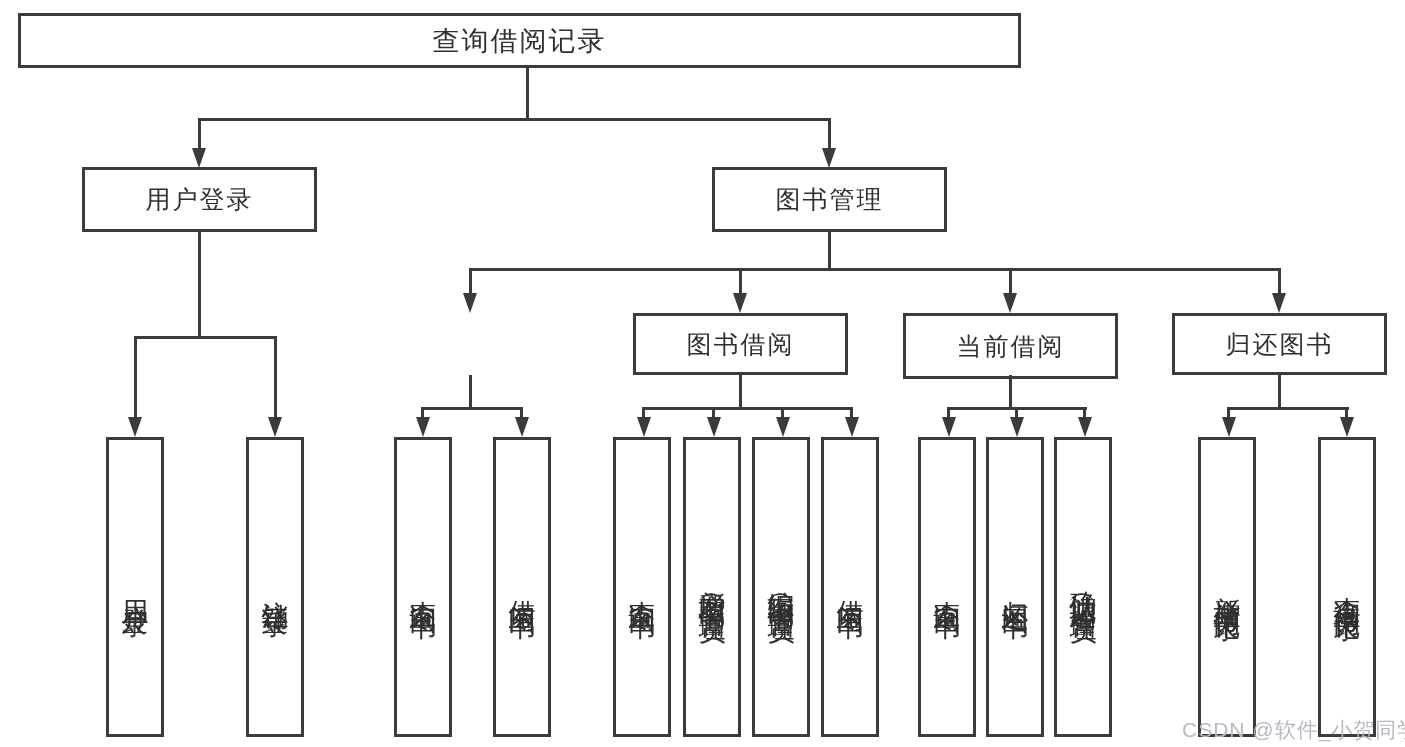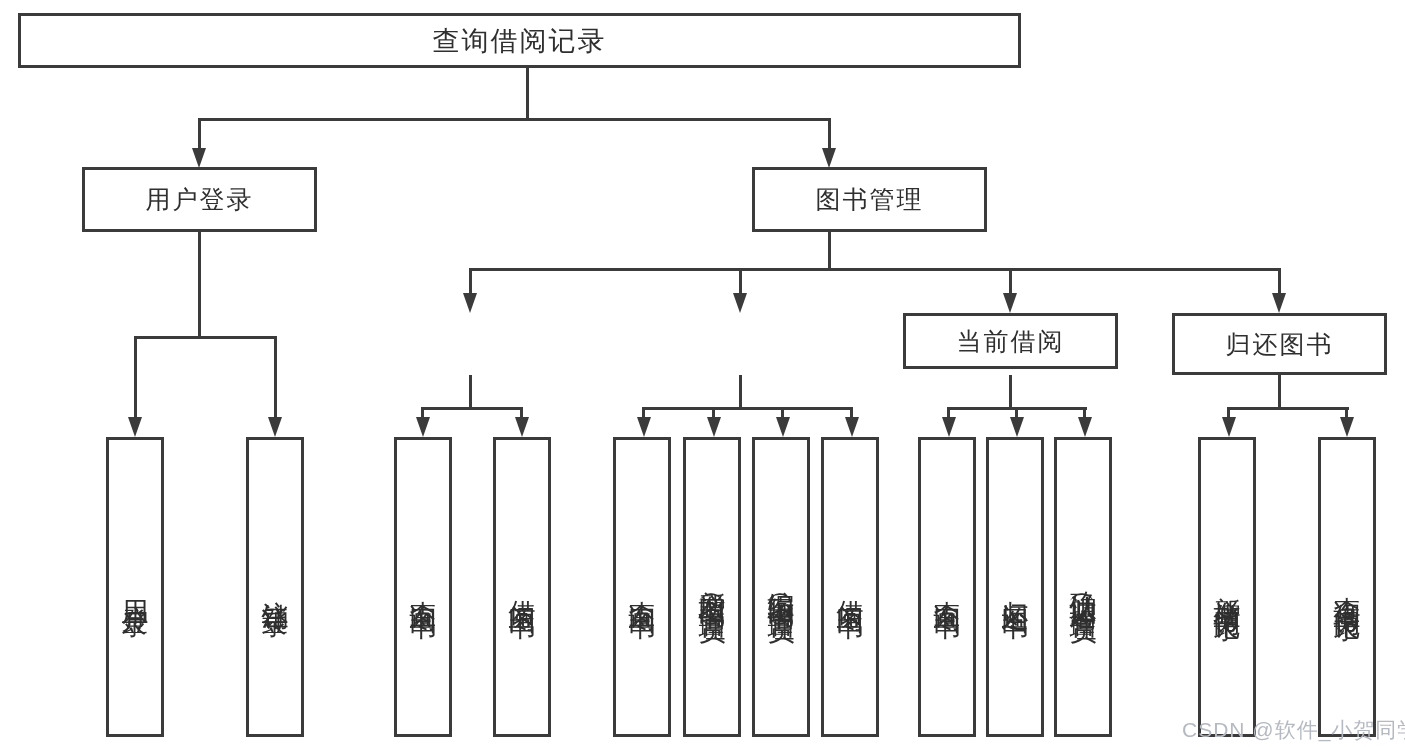--- a/index.html
+++ b/index.html
@@ -74,21 +74,21 @@
   <div class="vline" style="left:526px;top:68px;height:50px;"></div>
   <div class="hline" style="left:198px;top:118px;width:633px;"></div>
   <div class="vline" style="left:198px;top:118px;height:32px;"></div>
   <div class="vline" style="left:828px;top:118px;height:32px;"></div>
   <div class="arrow" style="left:192px;top:148px;"></div>
   <div class="arrow" style="left:822px;top:148px;"></div>
 
   <div class="node" style="left:82px;top:167px;width:235px;height:65px;">
     <span>用户登录</span>
   </div>
-  <div class="node" style="left:752px;top:167px;width:235px;height:65px;">
+  <div class="node" style="left:712px;top:167px;width:235px;height:65px;">
     <span>图书管理</span>
   </div>
 
   <div class="vline" style="left:198px;top:232px;height:104px;"></div>
   <div class="hline" style="left:134px;top:336px;width:143px;"></div>
   <div class="vline" style="left:134px;top:336px;height:85px;"></div>
   <div class="vline" style="left:274px;top:336px;height:85px;"></div>
   <div class="arrow" style="left:128px;top:417px;"></div>
   <div class="arrow" style="left:268px;top:417px;"></div>
 
@@ -96,21 +96,24 @@
   <div class="hline" style="left:469px;top:268px;width:812px;"></div>
   <div class="vline" style="left:469px;top:268px;height:28px;"></div>
   <div class="vline" style="left:739px;top:268px;height:28px;"></div>
   <div class="vline" style="left:1009px;top:268px;height:28px;"></div>
   <div class="vline" style="left:1278px;top:268px;height:28px;"></div>
   <div class="arrow" style="left:463px;top:293px;"></div>
   <div class="arrow" style="left:733px;top:293px;"></div>
   <div class="arrow" style="left:1003px;top:293px;"></div>
   <div class="arrow" style="left:1272px;top:293px;"></div>
 
-  <div class="node" style="left:903px;top:313px;width:215px;height:56px;">
+  <div class="node" style="left:633px;top:313px;width:215px;height:62px;">
+    <span>图书借阅</span>
+  </div>
+  <div class="node" style="left:903px;top:313px;width:215px;height:66px;">
     <span>当前借阅</span>
   </div>
   <div class="node" style="left:1172px;top:313px;width:215px;height:62px;">
     <span>归还图书</span>
   </div>
 
   <div class="vline" style="left:469px;top:375px;height:32px;"></div>
   <div class="hline" style="left:422px;top:407px;width:101px;"></div>
   <div class="vline" style="left:421px;top:407px;height:14px;"></div>
   <div class="vline" style="left:520px;top:407px;height:14px;"></div>

